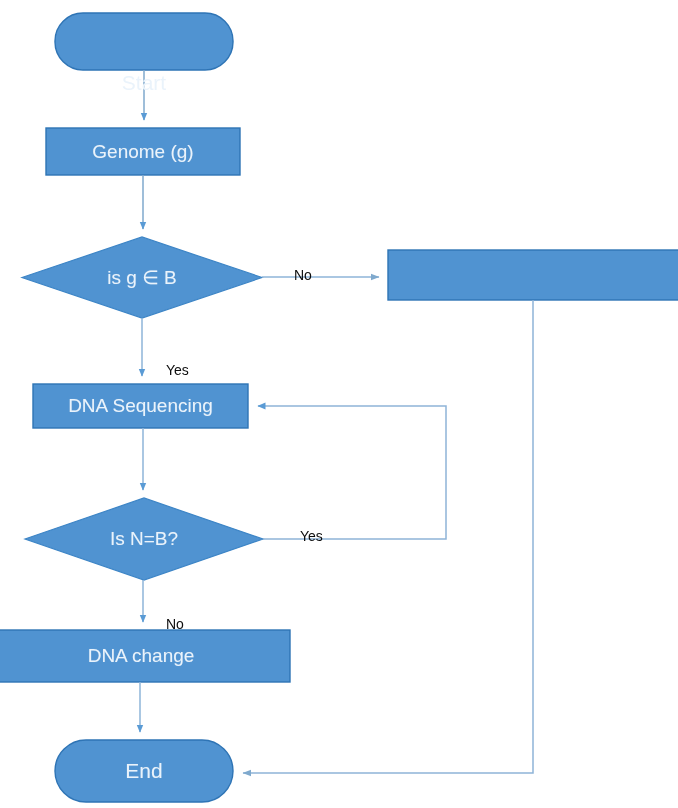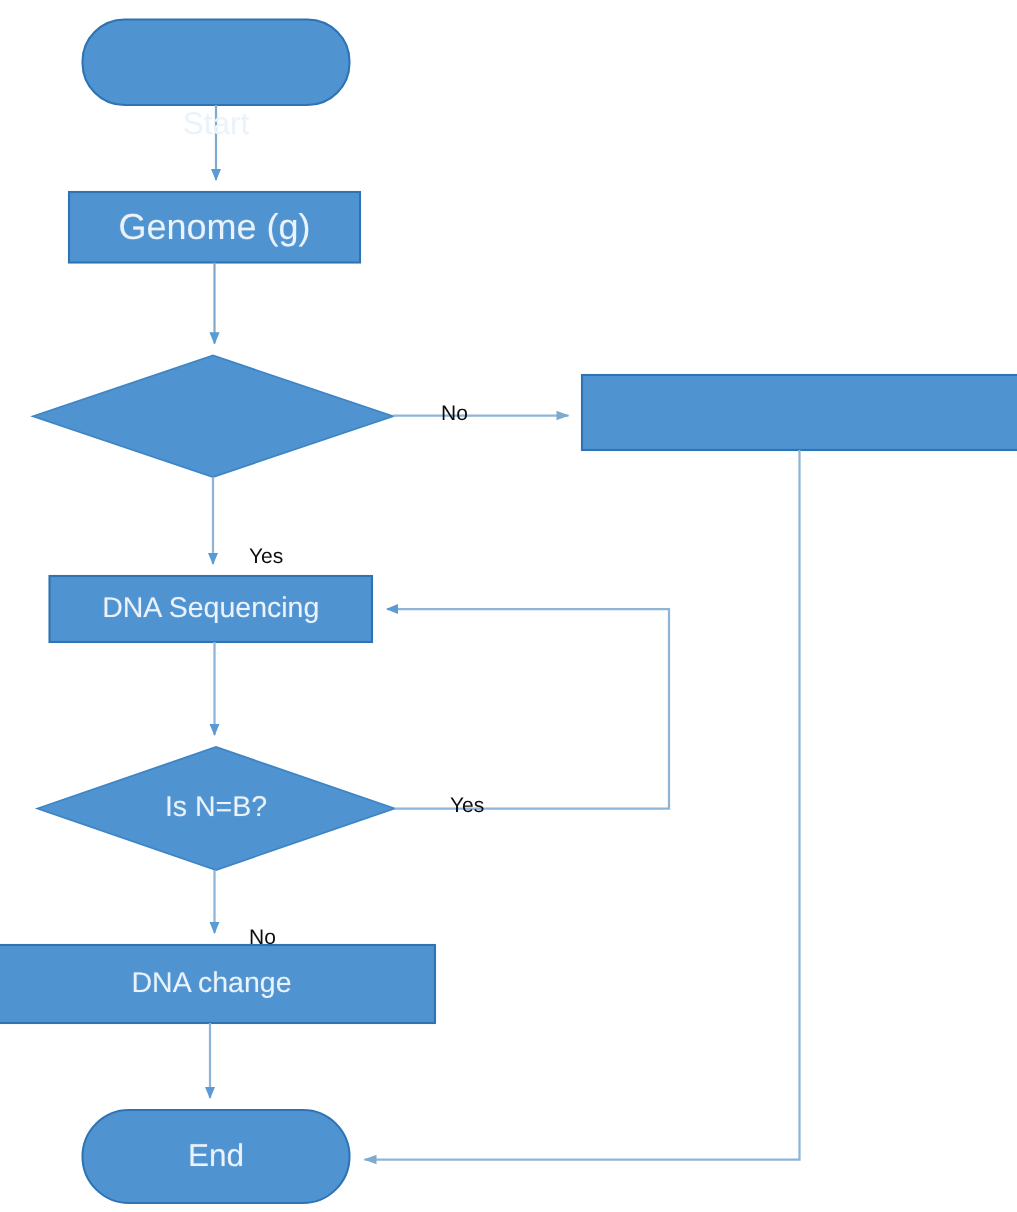--- a/index.html
+++ b/index.html
@@ -103,22 +103,23 @@
       <path d="M143,580 L143,622" stroke="#8eb4d8" stroke-width="1.5" marker-end="url(#arrow-fill)"></path>
 
       <path d="M140,682 L140,732" stroke="#8eb4d8" stroke-width="1.5" marker-end="url(#arrow-fill)"></path>
 
       <path d="M533,300 L533,773 L243,773" stroke="#8eb4d8" stroke-width="1.5" marker-end="url(#arrow-line)"></path>
     </g>
   </svg>
 
   <div class="node-label" style="left:55px; top:13px; width:178px; height:57px; font-size:21px;margin-top:41px;">Start</div>
 
-  <div class="node-label" style="left:46px; top:128px; width:194px; height:47px; font-size:24px;">Genome (g)</div>
+  <div class="node-label" style="left:46px; top:128px; width:194px; height:47px; font-size:19px;">Genome (g)</div>
 
+  <div class="node-label" style="left:22px; top:237px; width:240px; height:81px; font-size:19px;">is g ∈ B</div>
 
 
   <div class="node-label" style="left:33px; top:384px; width:215px; height:44px; font-size:19px;">DNA Sequencing</div>
 
   <div class="node-label" style="left:25px; top:498px; width:238px; height:82px; font-size:19px;">Is N=B?</div>
 
   <div class="node-label" style="left:-8px; top:630px; width:298px; height:52px; font-size:19px;">DNA change</div>
 
   <div class="node-label" style="left:55px; top:740px; width:178px; height:62px; font-size:21px;text-align:right;">End</div>
 

